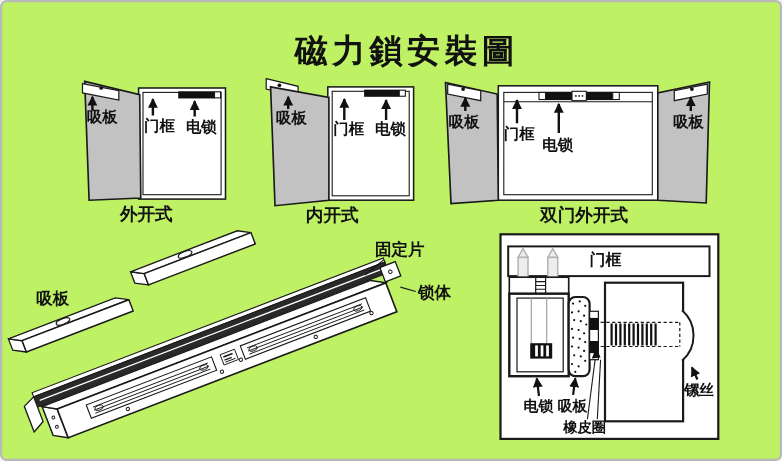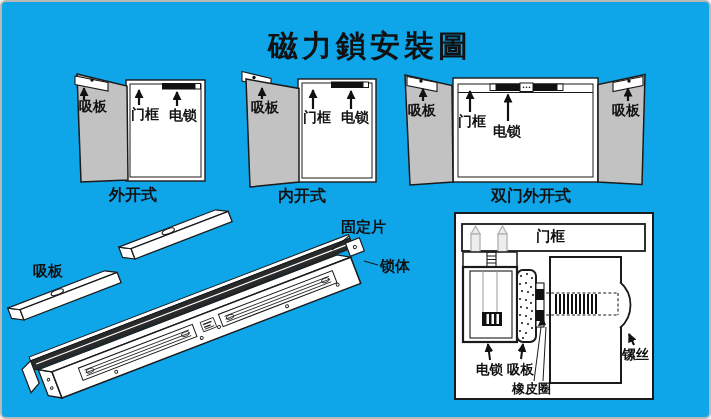--- a/index.html
+++ b/index.html
@@ -1,17 +1,17 @@
 <!DOCTYPE html>
 <html><head>
 <meta charset="utf-8">
 <style>
   html,body{margin:0;padding:0;background:#f2f2f2;}
   .canvas{
-    position:relative;width:707px;height:415px;background:#0ea5e9;
+    position:relative;width:707px;height:415px;background:#bef264;
     border:2px solid #b9b9b9;border-radius:6px;overflow:hidden;
     font-family:"Liberation Sans","DejaVu Sans",sans-serif;
     text-align:right;
   }
   svg{position:absolute;left:0;top:0;}
   svg text{
     font-family:"Liberation Sans","DejaVu Sans",sans-serif;
     fill:#111;font-weight:bold;
   }
 </style>

